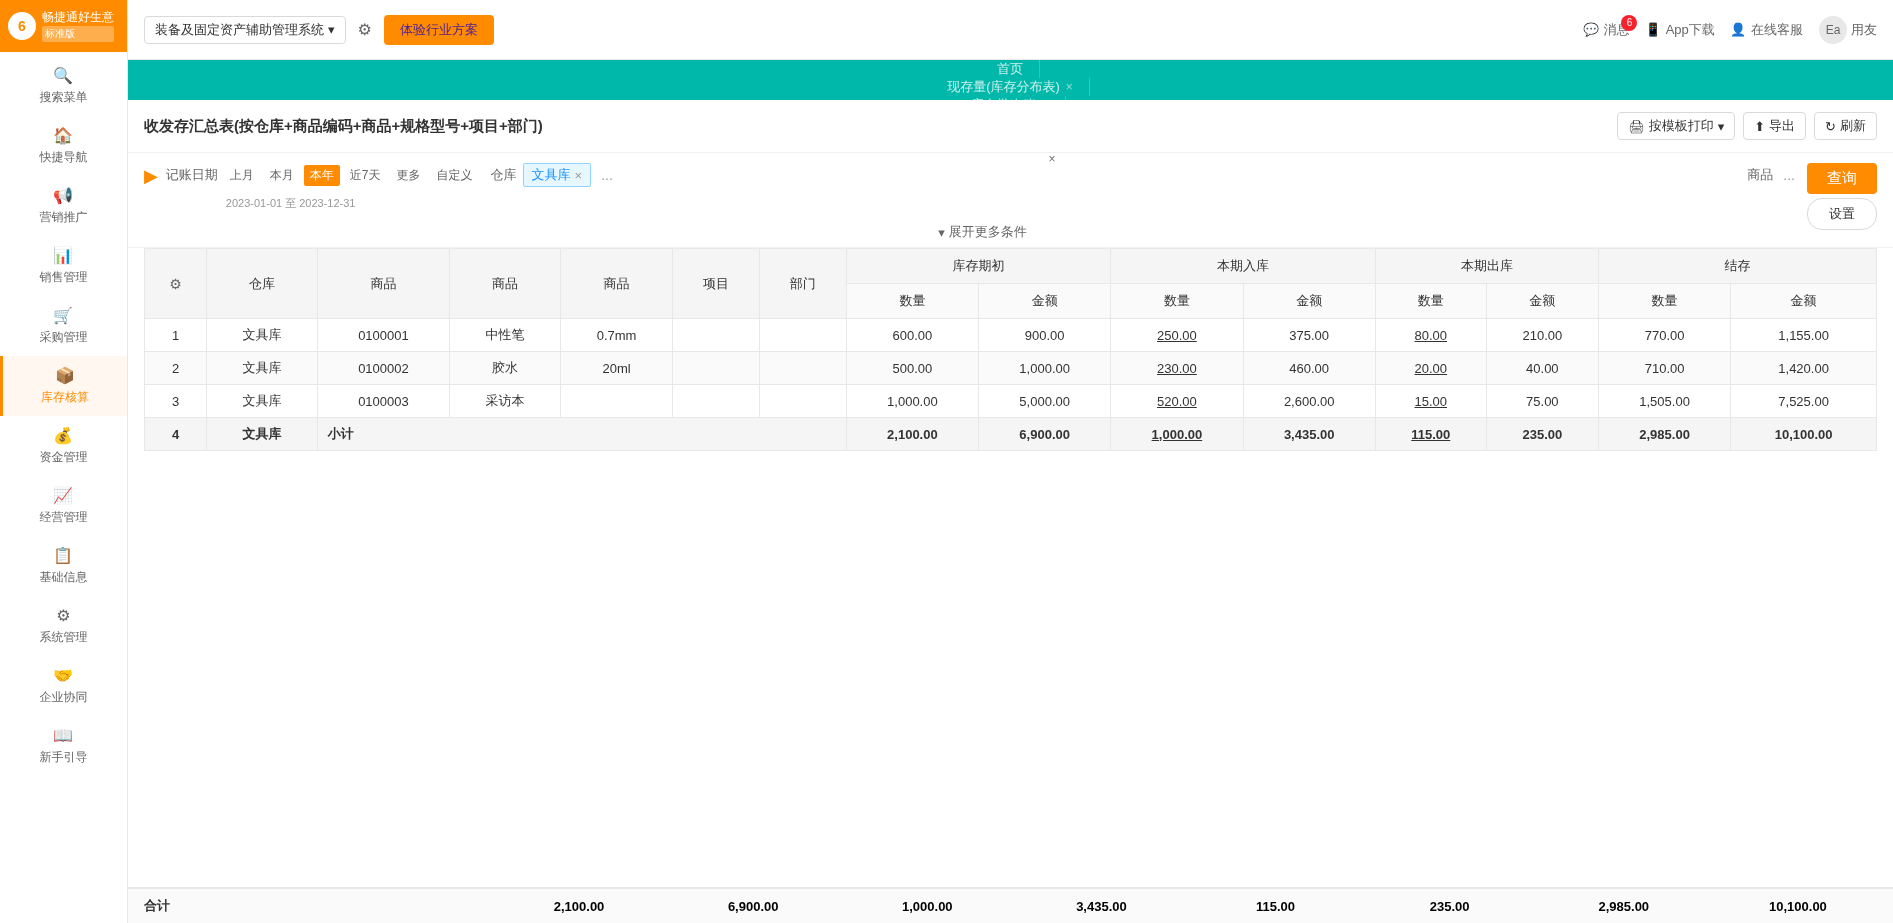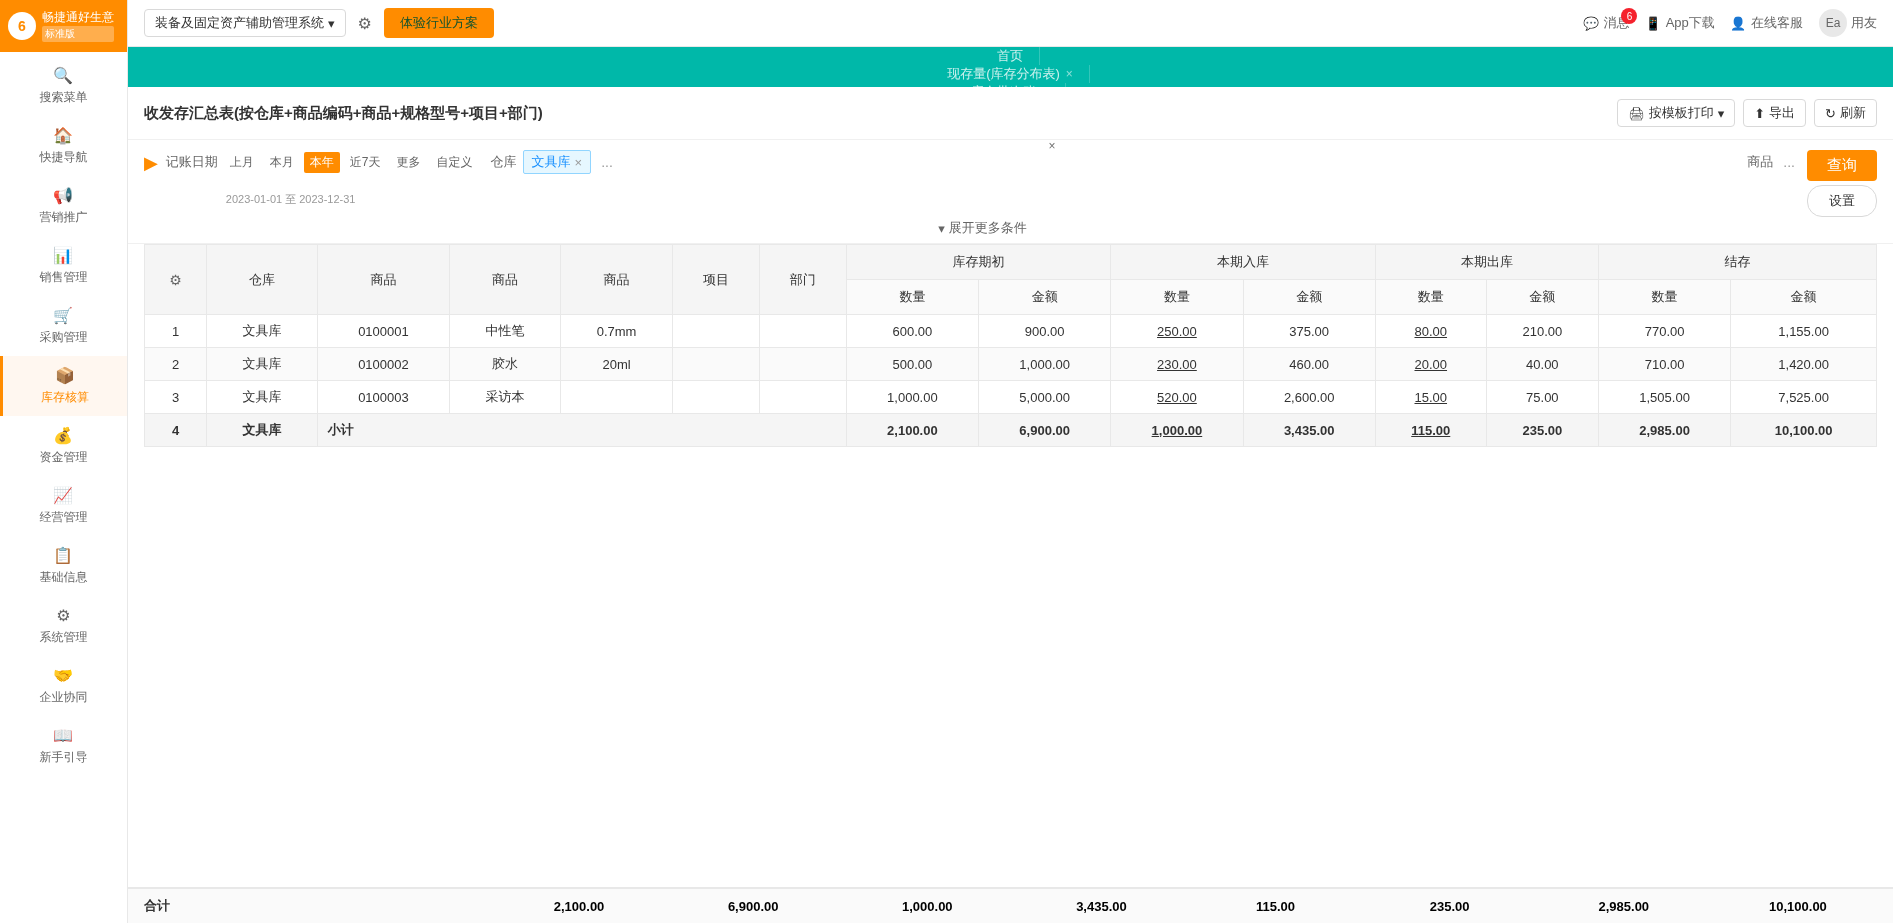--- a/index.html
+++ b/index.html
@@ -14,24 +14,24 @@
     .sidebar-nav { flex: 1; overflow-y: auto; padding: 4px 0; }
     .sidebar-item { display: flex; flex-direction: column; align-items: center; padding: 10px 4px; cursor: pointer; color: #666; font-size: 12px; gap: 4px; transition: all 0.2s; }
     .sidebar-item.active { color: #ff8c00; background: #fff7f0; border-left: 3px solid #ff8c00; }
     .sidebar-item-icon { font-size: 16px; }
     .sidebar-item-label { font-size: 12px; text-align: center; }
 
     
     .main { flex: 1; display: flex; flex-direction: column; overflow: hidden; }
 
     
-    .topbar { height: 47px; background: #fff; display: flex; align-items: center; padding: 0 16px; border-bottom: 1px solid #e8e8e8; gap: 12px; }
+    .topbar { height: 60px; background: #fff; display: flex; align-items: center; padding: 0 16px; border-bottom: 1px solid #e8e8e8; gap: 12px; }
     .topbar-system-selector { display: flex; align-items: center; gap: 4px; border: 1px solid #d9d9d9; border-radius: 4px; padding: 4px 10px; cursor: pointer; color: #333; font-size: 13px; }
     .topbar-gear { color: #666; cursor: pointer; font-size: 16px; }
-    .topbar-trial-btn { background: #ff8c00; color: #14532d; border: none; border-radius: 4px; padding: 6px 16px; cursor: pointer; font-size: 13px; }
+    .topbar-trial-btn { background: #ff8c00; color: #4c1d95; border: none; border-radius: 4px; padding: 6px 16px; cursor: pointer; font-size: 13px; }
     .topbar-right { margin-left: auto; display: flex; align-items: center; gap: 16px; }
     .topbar-right-item { display: flex; align-items: center; gap: 4px; color: #666; cursor: pointer; font-size: 13px; position: relative; }
     .badge { position: absolute; top: -6px; right: -8px; background: #f5222d; color: #fff; border-radius: 10px; font-size: 10px; padding: 0 4px; min-width: 16px; height: 16px; display: flex; align-items: center; justify-content: center; }
     .user-avatar { width: 28px; height: 28px; background: #e8e8e8; border-radius: 50%; display: flex; align-items: center; justify-content: center; color: #666; font-size: 12px; }
 
     
     .tabbar { height: 40px; background: #00b8a9; display: flex; align-items: center; padding: 0 0; flex-shrink: 0; flex-direction: column; }
     .tab { display: flex; align-items: center; gap: 6px; padding: 0 16px; height: 100%; cursor: pointer; color: rgba(255,255,255,0.8); font-size: 13px; border-right: 1px solid rgba(255,255,255,0.2); white-space: nowrap; }
     .tab.active { background: #fff; color: #333; border-radius: 4px 4px 0 0; }
     .tab-close { font-size: 12px; color: inherit; opacity: 0.7; }
@@ -255,21 +255,21 @@
                   <span class="tag-close">×</span>
                 </div>
                 <span class="ellipsis-btn">...</span>
               </div>
 
               <div class="filter-goods-section">
                 <span class="filter-label">商品</span>
                 <span class="ellipsis-btn">...</span>
               </div>
             </div>
-            <div style="font-size:11px;color:#999;margin-top:18px;padding-left:60px;">2023-01-01 至 2023-12-31</div>
+            <div style="font-size:11px;color:#999;margin-top:9px;padding-left:60px;">2023-01-01 至 2023-12-31</div>
             <div class="expand-row">
               <div class="expand-btn">
                 <span>▾</span>
                 <span>展开更多条件</span>
               </div>
             </div>
           </div>
           <div class="filter-btns">
             <button class="btn-query">查询</button>
             <button class="btn-settings">设置</button>

